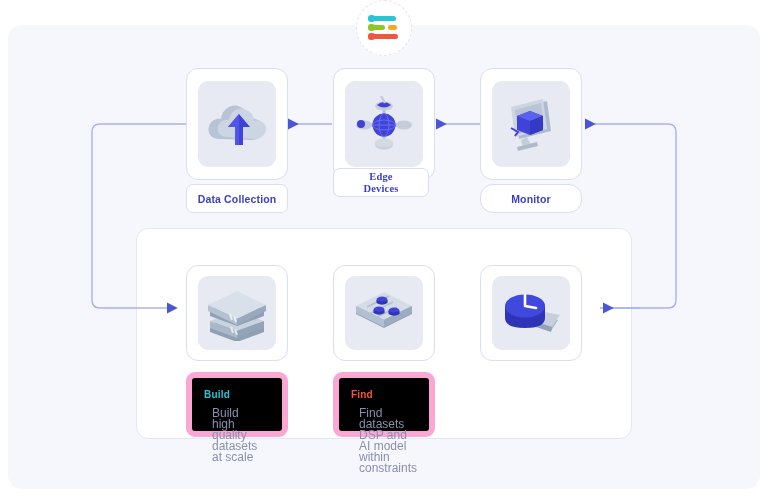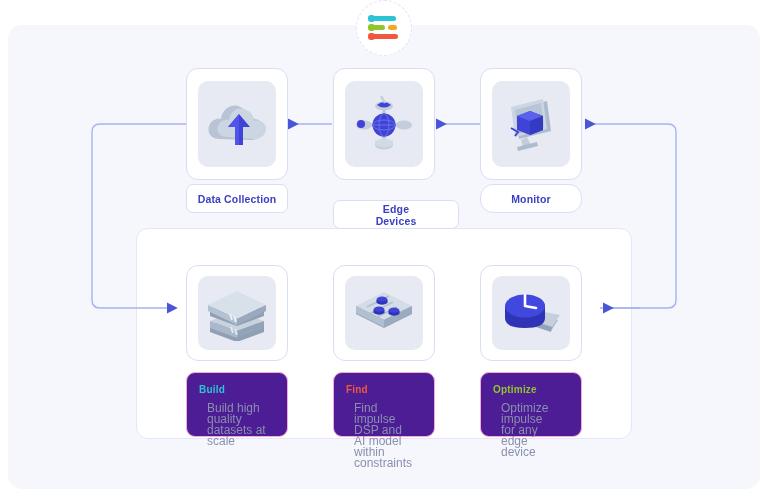--- a/index.html
+++ b/index.html
@@ -69,22 +69,22 @@
     box-sizing:border-box;
     display:flex;align-items:center;justify-content:center;
     text-align:center;
     color:#3b3fc4;font-weight:bold;font-size:10.5px;
     line-height:12px;letter-spacing:.15px;
     z-index:20;
   }
 
   
   .desc-card{
-    position:absolute;background:#4c1d95;
-    border:1px solid #f9a8d4;border-radius:9px;
+    position:absolute;background:#000000;
+    border:6px solid #f9a8d4;border-radius:9px;
     box-sizing:border-box;
     padding:11px 12px 0 12px;
     z-index:25;
   }
   .desc-title{font-size:10px;font-weight:bold;letter-spacing:.2px;margin:0 0 7px 0;}
   .desc-body{font-size:12px;line-height:11px;color:#8a8fae;white-space:pre-line;margin:8px;}
 </style>
 </head>
 <body>
 
@@ -151,21 +151,21 @@
         <ellipse cx="33" cy="13" rx="9" ry="4.5" fill="#c3cddb"></ellipse>
         <path d="M26,12 Q33,6 40,12 Q33,17 26,12 Z" fill="#3f43d8"></path>
         <path d="M30,3 L34,10" stroke="#c3cddb" stroke-width="2.5"></path>
         <circle cx="33" cy="32" r="11.5" fill="#3f43d8"></circle>
         <ellipse cx="33" cy="32" rx="5" ry="11.5" fill="none" stroke="#6a70ea" stroke-width="1"></ellipse>
         <line x1="21.5" y1="32" x2="44.5" y2="32" stroke="#6a70ea" stroke-width="1"></line>
         <ellipse cx="33" cy="32" rx="11.5" ry="5" fill="none" stroke="#6a70ea" stroke-width="1"></ellipse>
       </svg>
     </div>
   </div>
-  <div class="pill" style="left:333px;top:200px;width:126px;height:29px;white-space:pre-line;">
+  <div class="pill" style="left:333px;top:168px;width:96px;height:29px;white-space:pre-line;font-family:Liberation Serif, serif;">
     <span>Edge
 Devices</span>
   </div>
 
   <div class="node" style="left:480px;top:68px;width:102px;height:112px;">
     <div class="tile">
       <svg width="68" height="58" viewBox="0 0 68 58">
         <path d="M18,14 L50,6 L54,36 L22,44 Z" fill="#aebbcc"></path>
         <path d="M14,12 L46,4 L50,34 L18,42 Z" fill="#ccd5e2"></path>
         <path d="M18,15 L44,8 L47,32 L21,39 Z" fill="#b9c5d4"></path>
@@ -235,23 +235,18 @@
   </div>
 
   <div class="desc-card" style="left:186px;top:372px;width:102px;height:65px;">
     <p class="desc-title" style="color:#2bc4d4;">Build</p>
     <p class="desc-body">Build high quality
 datasets at scale</p>
   </div>
 
   <div class="desc-card" style="left:333px;top:372px;width:102px;height:65px;">
     <p class="desc-title" style="color:#f2563f;">Find</p>
-    <p class="desc-body">Find impulse DSP and
+    <p class="desc-body">Find datasets DSP and
 AI model within constraints</p>
   </div>
 
-  <div class="desc-card" style="left:480px;top:372px;width:102px;height:65px;">
-    <p class="desc-title" style="color:#8fc72b;">Optimize</p>
-    <p class="desc-body">Optimize impulse
-for any edge device</p>
-  </div>
 
 </div>
 
 </body></html>

